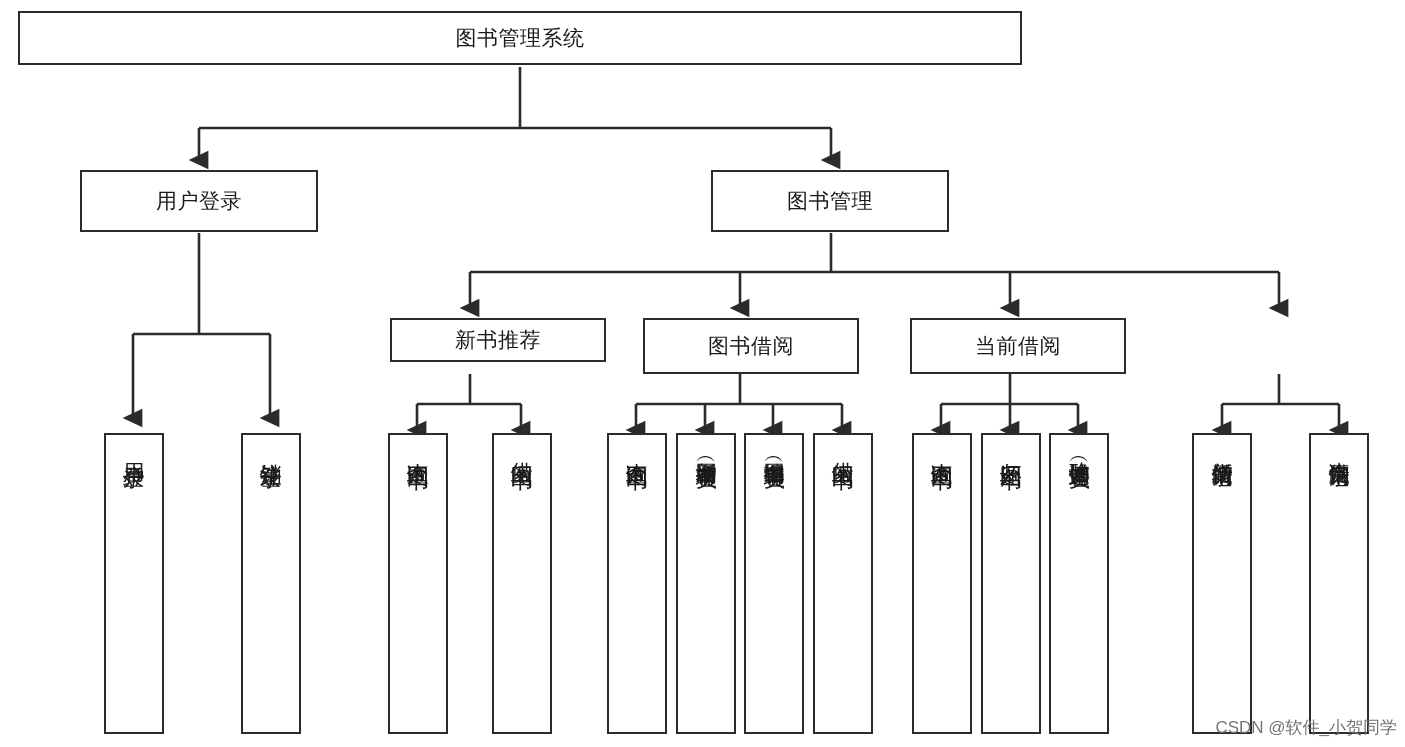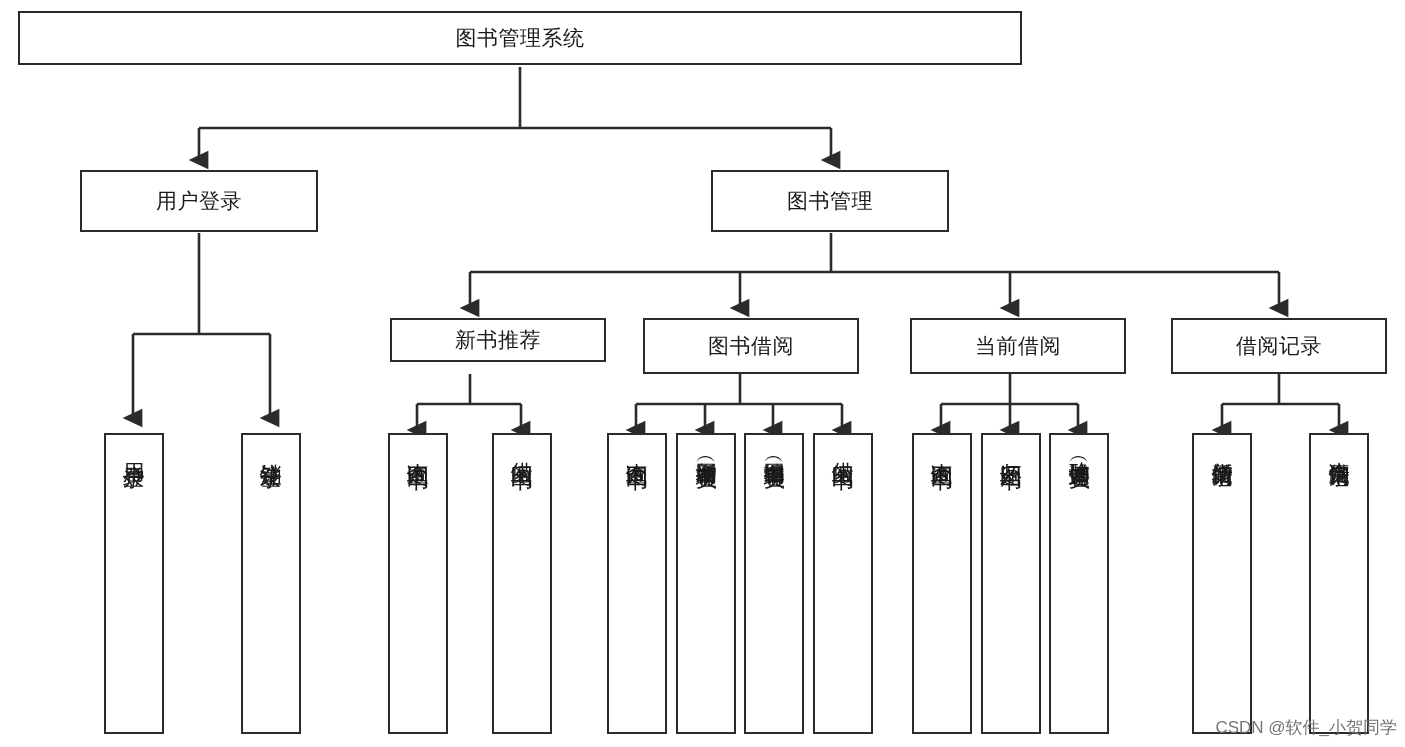--- a/index.html
+++ b/index.html
@@ -150,23 +150,20 @@
   </div>
 
   <div class="node horizontal" style="left:632px; top:318px; width:216px; height:56px;margin-left:11px;">
     <span class="label">图书借阅</span>
   </div>
 
   <div class="node horizontal" style="left:902px; top:318px; width:216px; height:56px;margin-left:8px;">
     <span class="label">当前借阅</span>
   </div>
 
-  <div class="node horizontal" style="left:1171px; top:318px; width:216px; height:56px;">
-    <span class="label">借阅记录</span>
-  </div>
 
   <div class="node vertical" style="left:104px; top:433px; width:60px; height:301px;">
     <span class="label">用户登录</span>
   </div>
 
   <div class="node vertical" style="left:241px; top:433px; width:60px; height:301px;">
     <span class="label">注销登录</span>
   </div>
 
   <div class="node vertical" style="left:388px; top:433px; width:60px; height:301px;">

